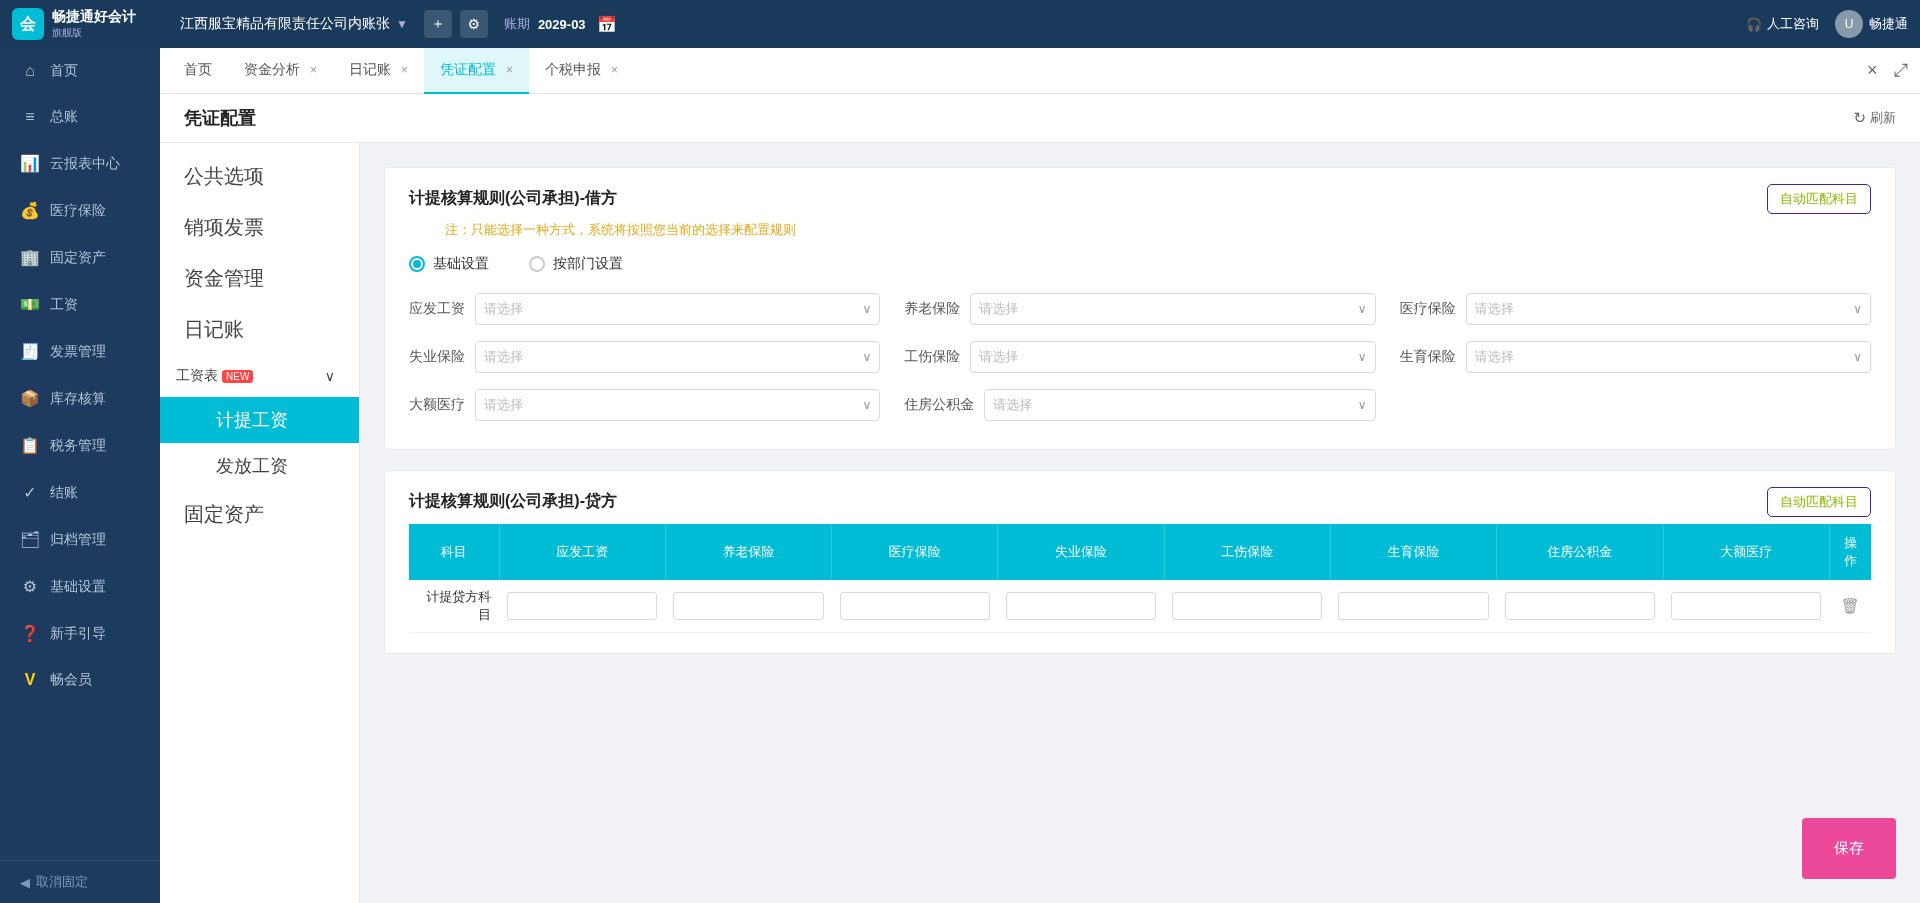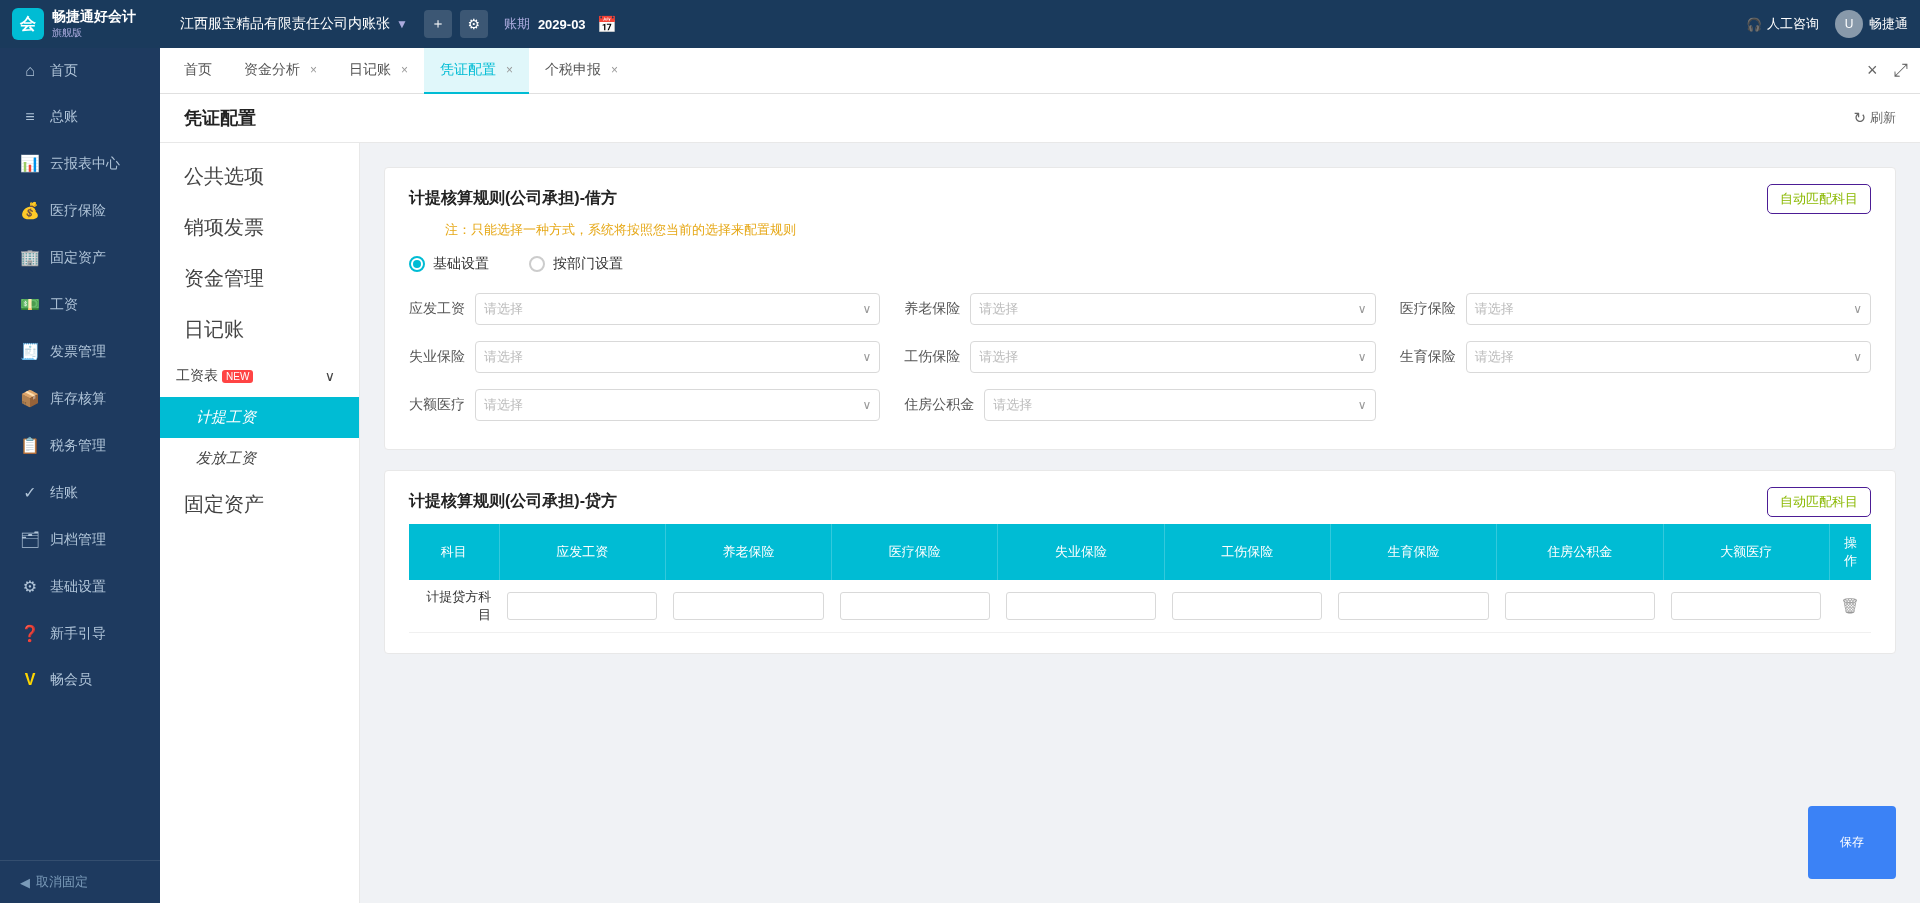--- a/index.html
+++ b/index.html
@@ -177,25 +177,24 @@
     }
     .new-badge {
       background: #ff4444;
       color: white;
       font-size: 10px;
       padding: 1px 4px;
       border-radius: 3px;
       margin-left: 4px;
     }
     .left-nav-sub-item {
-      padding: 11px 24px 11px 36px;
-      font-size: 15px;
+      padding: 11px 24px 11px 56px;
+      font-size: 18px;
       color: #444;
       cursor: pointer;
-      font-style: italic;
     }
     .left-nav-sub-item.active { background: #00bcd4; color: white; }
 
     
     .right-content {
       flex: 1;
       overflow-y: auto;
       padding: 24px;
       position: relative;
     }
@@ -317,25 +316,25 @@
       color: #999; font-size: 15px;
     }
 
     
     .save-btn-bar {
       position: fixed;
       bottom: 24px;
       right: 24px;
     }
     .save-btn {
-      background: #3b82f6;
+      background: #ec4899;
       color: white;
       border: none;
-      padding: 28px 32px;
-      font-size: 12px;
+      padding: 21px 32px;
+      font-size: 15px;
       border-radius: 4px;
       cursor: pointer;
     }
 
     .clearfix::after { content: ''; display: table; clear: both; }
   </style>
 </head>
 <body>
 
 <div class="top-bar">

